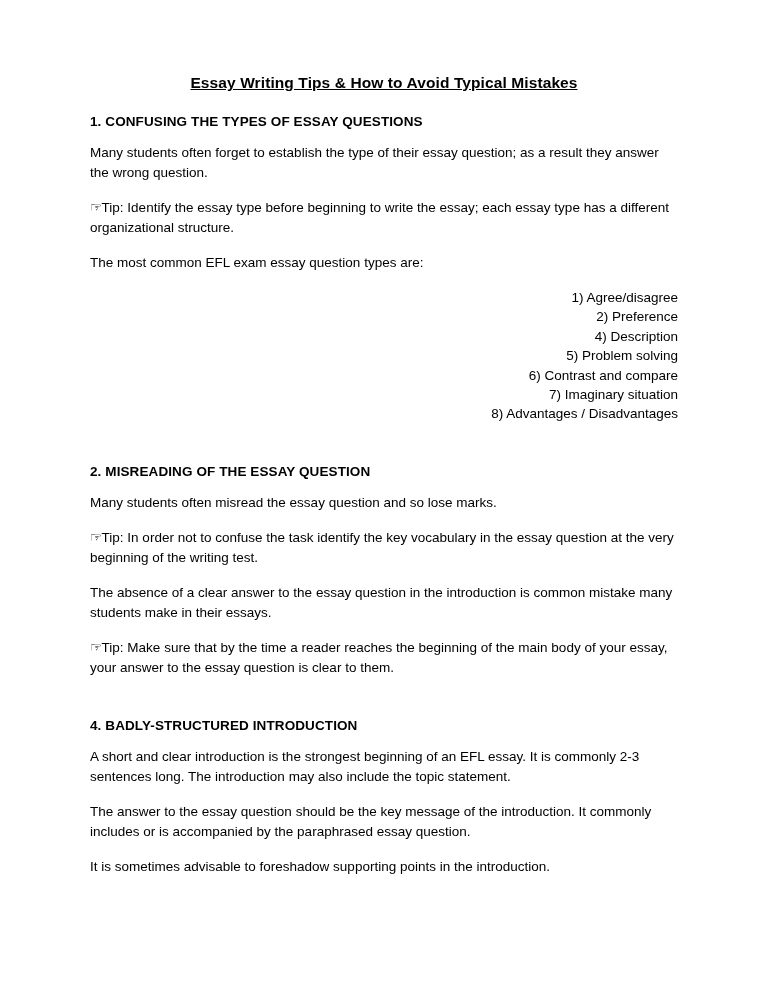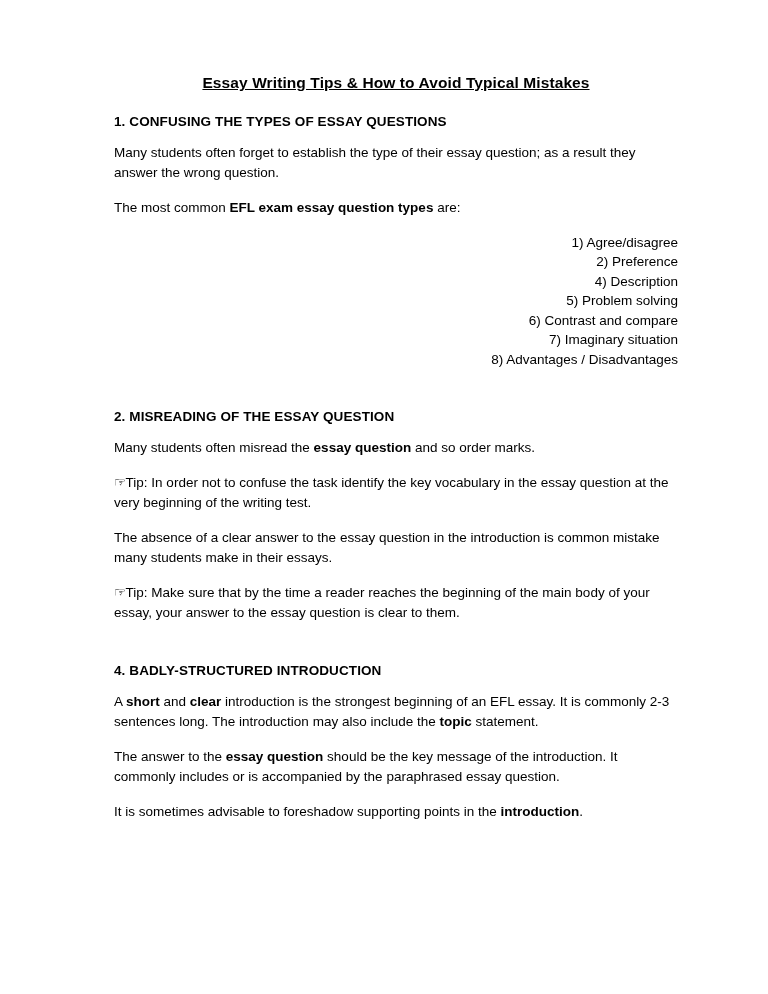--- a/index.html
+++ b/index.html
@@ -11,21 +11,21 @@
     width: 768px;
     height: 994px;
     font-family: "Liberation Sans", sans-serif;
     color: #000000;
     overflow: hidden;
   }
   .page {
     box-sizing: border-box;
     width: 768px;
     height: 994px;
-    padding: 74px 90px 0 114px;
+    padding: 74px 90px 0 90px;
     background: #ffffff;
   }
   .doc-title {
     font-size: 15.5px;
     font-weight: bold;
     text-align: center;
     text-decoration: underline;
     margin: 0 0 22px 0;
     letter-spacing: 0.1px;
   }
@@ -54,50 +54,51 @@
     font-size: 13.5px;
     line-height: 1.44;
     margin: 0;
   }
   .list-block div {
     margin: 0;
     padding: 0;
     text-align: right;
   }
   b, strong {
-    font-weight: bold;
+    font-weight: normal;
   }
 </style>
 </head>
 <body>
 
 <div class="page">
 
   <h1 class="doc-title">Essay Writing Tips &amp; How to Avoid Typical Mistakes</h1>
 
   <h2 class="section-heading">1. CONFUSING THE TYPES OF ESSAY QUESTIONS</h2>
 
   <p class="body-text">Many students often forget to establish the type of their essay question; as a result they answer the wrong question.</p>
 
+  <p class="body-text"><span class="tip-marker">☞</span><span>Tip: Identify the essay type before beginning to write the essay; each essay type has a different organizational structure.</span></p>
 
   <p class="body-text"><span>The most common </span><b>EFL exam essay question types</b><span> are:</span></p>
 
   <div class="list-block">
     <div>1) Agree/disagree</div>
     <div>2) Preference</div>
     <div>4) Description</div>
     <div>5) Problem solving</div>
     <div>6) Contrast and compare</div>
     <div>7) Imaginary situation</div>
     <div>8) Advantages / Disadvantages</div>
   </div>
 
   <h2 class="section-heading spaced">2. MISREADING OF THE ESSAY QUESTION</h2>
 
-  <p class="body-text"><span>Many students often misread the </span><b>essay question</b><span> and so order marks.</span></p>
+  <p class="body-text"><span>Many students often misread the </span><b>essay question</b><span> and so lose marks.</span></p>
 
   <p class="body-text"><span class="tip-marker">☞</span><span>Tip: In order not to confuse the task identify the key vocabulary in the essay question at the very beginning of the writing test.</span></p>
 
 
   <p class="body-text">The absence of a clear answer to the essay question in the introduction is common mistake many students make in their essays.</p>
 
   <p class="body-text"><span class="tip-marker">☞</span><span>Tip: Make sure that by the time a reader reaches the beginning of the main body of your essay, your answer to the essay question is clear to them.</span></p>
 
   <h2 class="section-heading spaced">4. BADLY-STRUCTURED INTRODUCTION</h2>
 

